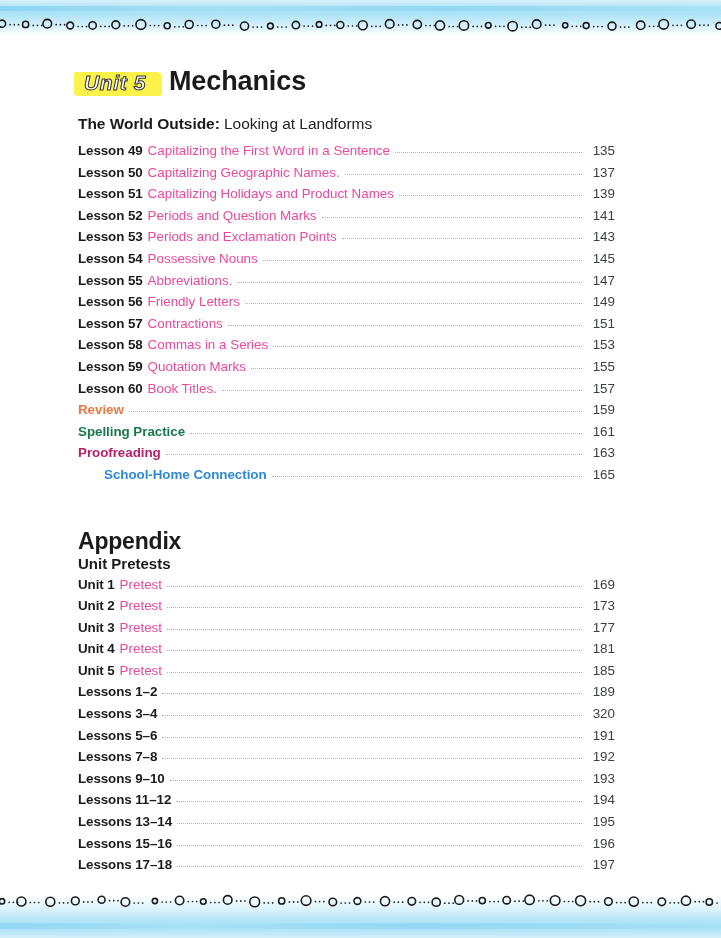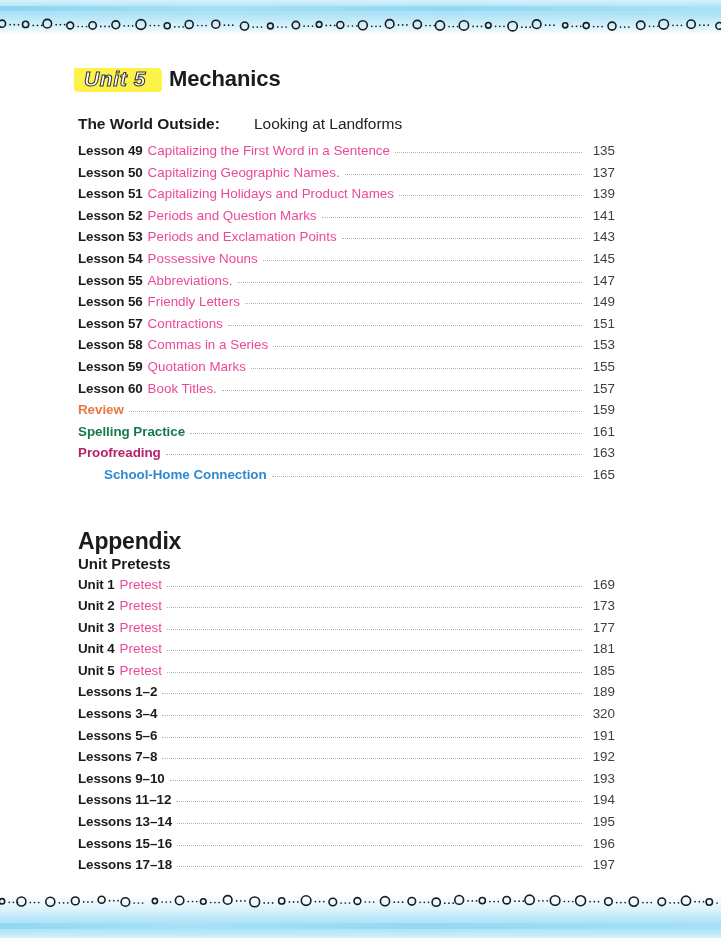--- a/index.html
+++ b/index.html
@@ -109,34 +109,34 @@
     left: -4px;
     top: 1px;
     width: 88px;
     height: 24px;
     background: #fcf24a;
     border-radius: 2px 5px 3px 4px;
     z-index: -1;
   }
   .unit-name {
     margin-left: 14px;
-    font-size: 22px;
+    font-size: 27px;
     font-weight: bold;
     color: #1b1b1b;
     letter-spacing: -.1px;
   }
 
   .theme-line {
     margin-top: 9px;
     font-size: 15.5px;
     color: #1b1b1b;
     letter-spacing: -.05px;
   }
   .theme-line .b { font-weight: bold; }
-  .theme-line .n { font-weight: normal; color: #232323; margin-left: 30px; }
+  .theme-line .n { font-weight: normal; color: #232323; }
 
   
   .toc { margin-top: 7px; }
   .row {
     display: flex;
     align-items: baseline;
     width: 537px;
     font-size: 13.4px;
     line-height: 21.6px;
     white-space: nowrap;

